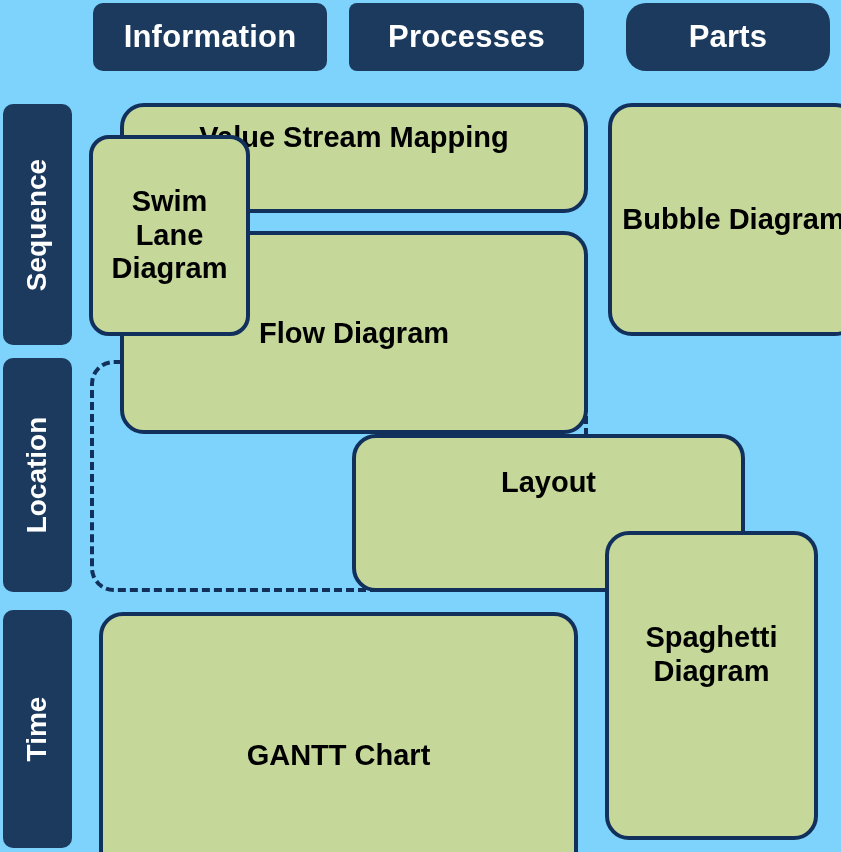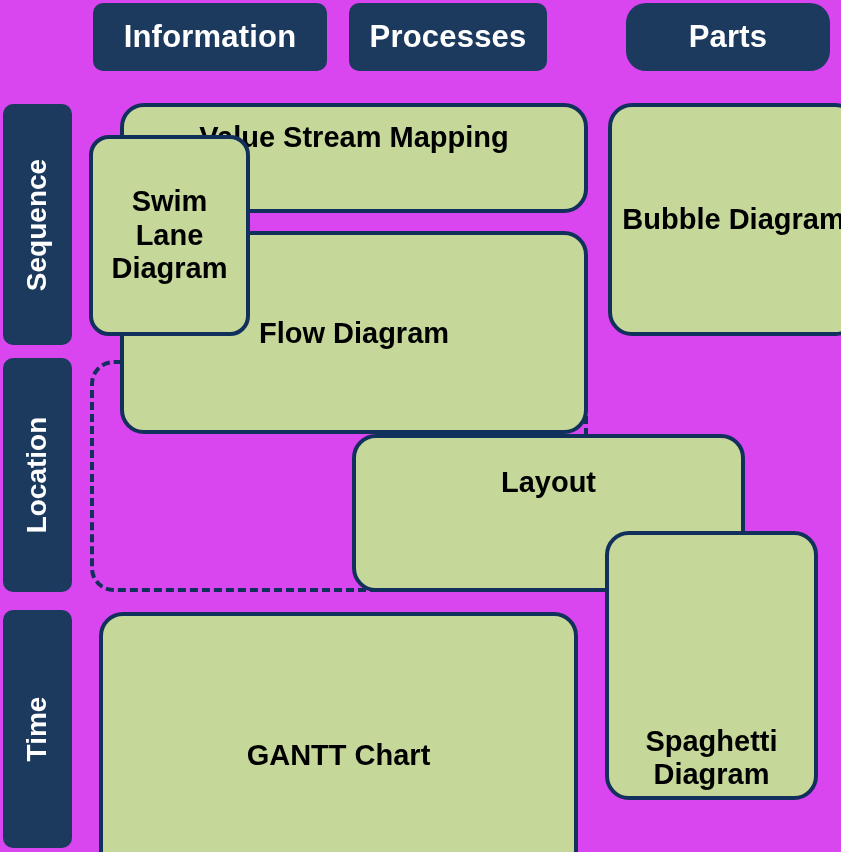--- a/index.html
+++ b/index.html
@@ -4,21 +4,21 @@
 <style>
   html, body {
     margin: 0;
     padding: 0;
     background: #000000;
   }
   #canvas {
     position: relative;
     width: 841px;
     height: 852px;
-    background: #d946ef;
+    background: #7dd3fc;
     overflow: hidden;
     font-family: "Liberation Sans", sans-serif;
   }
 
   
   .col-header {
     position: absolute;
     background: #1C3A5E;
     border-radius: 10px;
     color: #FFFFFF;
@@ -88,21 +88,21 @@
 </style>
 </head>
 <body>
 
 <div id="canvas">
 
   <div class="col-header" style="left:93px; top:3px; width:234px; height:68px;">
     <span>Information</span>
   </div>
 
-  <div class="col-header" style="left:349px; top:3px; width:198px; height:68px;">
+  <div class="col-header" style="left:349px; top:3px; width:235px; height:68px;border-radius:8px;">
     <span>Processes</span>
   </div>
 
   <div class="col-header" style="left:626px; top:3px; width:204px; height:68px;border-radius:20px;">
     <span>Parts</span>
   </div>
 
   <div class="row-header" style="left:3px; top:104px; width:69px; height:241px;">
     <span>Sequence</span>
   </div>
@@ -132,21 +132,21 @@
   </div>
 
   <div class="card" style="left:89px; top:135px; width:161px; height:201px; z-index:6; border-radius:20px; padding:2px 7px;">
     <span class="label">Swim Lane Diagram</span>
   </div>
 
   <div class="card text-upper" style="left:352px; top:434px; width:393px; height:158px; z-index:4; padding-top:28px;">
     <span class="label">Layout</span>
   </div>
 
-  <div class="card text-upper" style="left:605px; top:531px; width:213px; height:269px; z-index:5; padding-top:52px;align-items:flex-end;">
+  <div class="card text-upper" style="left:605px; top:531px; width:213px; height:309px; z-index:5; padding-top:86px;">
     <span class="label">Spaghetti Diagram</span>
   </div>
 
   <div class="card" style="left:99px; top:612px; width:479px; height:288px; z-index:4;">
     <span class="label">GANTT Chart</span>
   </div>
 
 </div>
 
 </body></html>

